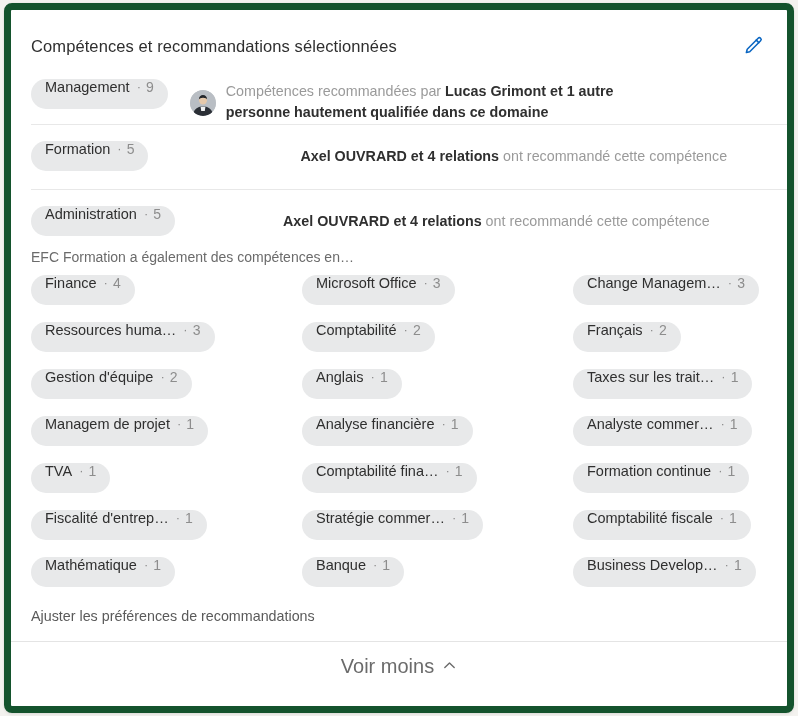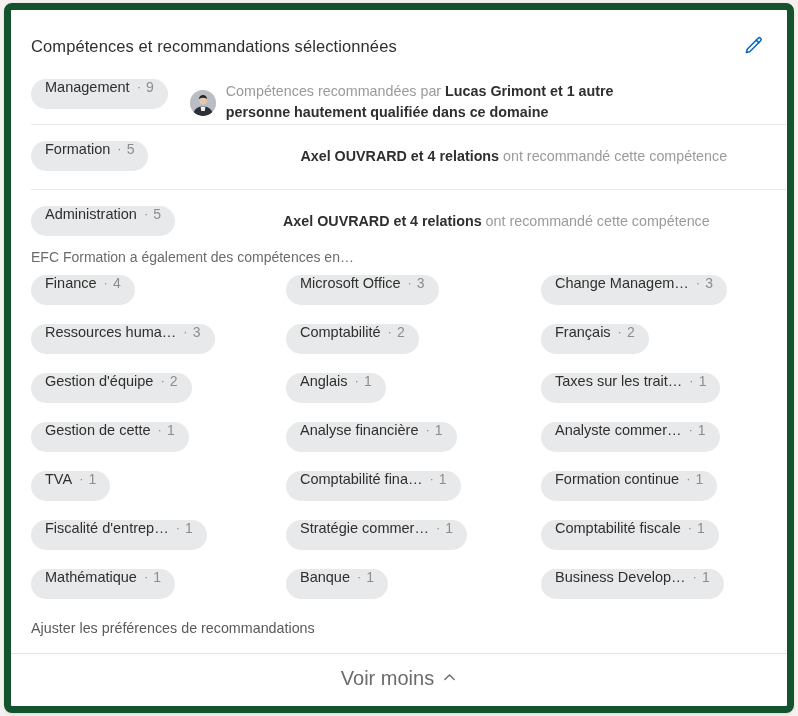--- a/index.html
+++ b/index.html
@@ -149,20 +149,21 @@
     padding-top: 9px;
     padding-bottom: 10px;
     line-height: 1;
   }
   .pill-grid {
     display: grid;
     grid-template-columns: 255px 255px 1fr;
     row-gap: 18px;
     padding-left: 20px;
     padding-right: 16px;
+    gap: 16px;
   }
   .pill-grid .pill { max-width: 100%; }
 
   
   .prefs {
     font-size: 14.3px;
     color: #5a5a5a;
     padding-left: 20px;
     padding-top: 22px;
     padding-bottom: 18px;
@@ -302,21 +303,21 @@
           <span>Anglais</span>
           <span class="sep">·</span>
           <span class="count">1</span>
         </span></div>
       <div><span class="pill">
           <span>Taxes sur les trait…</span>
           <span class="sep">·</span>
           <span class="count">1</span>
         </span></div>
       <div><span class="pill">
-          <span>Gestion de cette</span>
+          <span>Managem de projet</span>
           <span class="sep">·</span>
           <span class="count">1</span>
         </span></div>
       <div><span class="pill">
           <span>Analyse financière</span>
           <span class="sep">·</span>
           <span class="count">1</span>
         </span></div>
       <div><span class="pill">
           <span>Analyste commer…</span>

